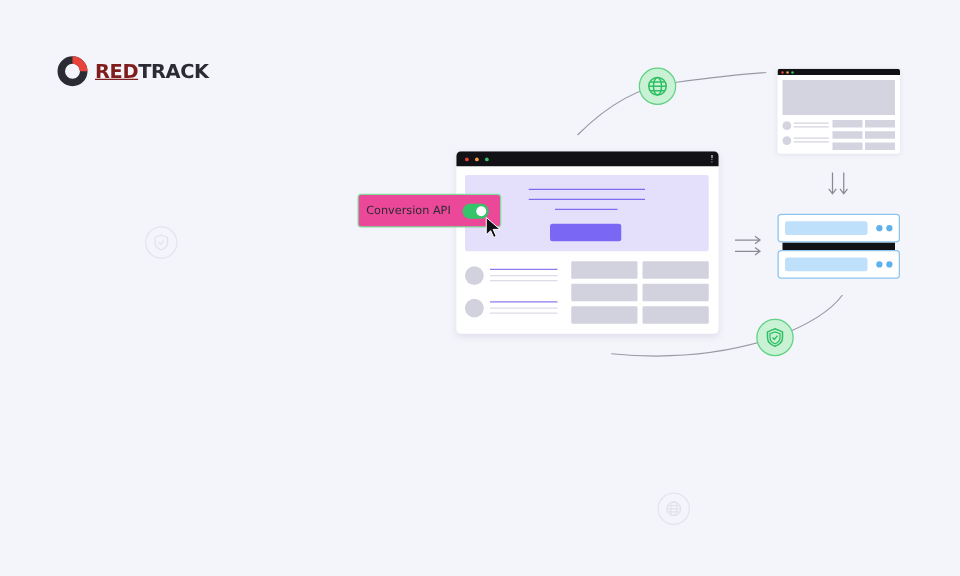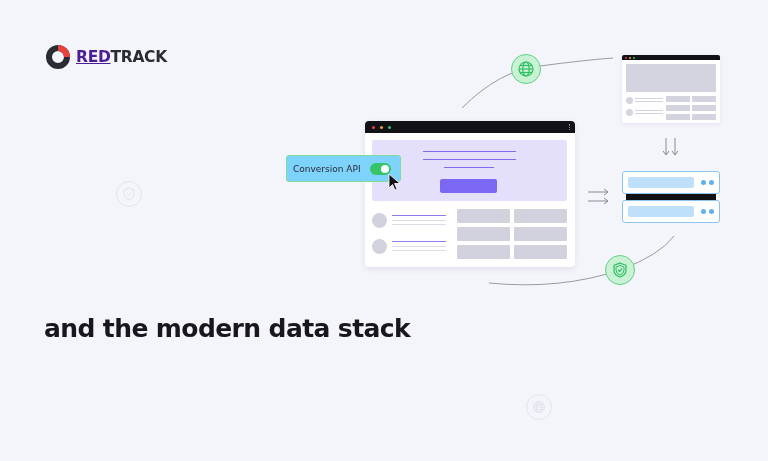--- a/index.html
+++ b/index.html
@@ -4,21 +4,21 @@
 <style>
   * { box-sizing: border-box; margin: 0; padding: 0; }
   html, body { width: 768px; height: 461px; overflow: hidden; }
   body { background: #f4f4fb; font-family: "DejaVu Sans", sans-serif; position: relative; }
   .abs { position: absolute; }
 
   
   .logo { left: 45px; top: 44px; display: flex; align-items: center; }
   .logo svg { width: 26px; height: 26px; }
   .logo-text { font-family: "DejaVu Sans", sans-serif; font-weight: bold; font-size: 15.5px; letter-spacing: -0.3px; margin-left: 5px; }
-  .logo-red { color: #4c1d95; text-decoration: underline; }
+  .logo-red { color: #7f1d1d; text-decoration: underline; }
   .logo-dark { color: #2b2b33; }
 
   
   .headline { left: 44px; top: 312px; font-family: "DejaVu Sans", sans-serif; font-weight: bold; font-size: 25px; line-height: 34px; color: #17171c; letter-spacing: -0.6px; }
 
   
   svg.curves { left: 0; top: 0; width: 768px; height: 461px; }
 
   
   .browser { left: 365px; top: 121px; width: 210px; height: 146px; background: #fff; border-radius: 4px; box-shadow: 0 2px 6px rgba(80,80,120,0.12); overflow: hidden; }
@@ -26,21 +26,21 @@
   .dot { width: 3px; height: 3px; border-radius: 50%; }
   .kebab { position: absolute; right: 5px; top: 3px; width: 1px; height: 6px; border-left: 1px dotted #888; }
   .hero { position: absolute; left: 7px; top: 19px; width: 195px; height: 61px; background: #e4e0fc; border-radius: 2px; }
   .hero-line { position: absolute; height: 1px; background: #7e6cf0; }
   .hero-btn { position: absolute; left: 68px; top: 39px; width: 57px; height: 14px; background: #7a68f5; border-radius: 2px; }
   .avatar { position: absolute; width: 15px; height: 15px; border-radius: 50%; background: #d2d2de; }
   .txt-line { position: absolute; height: 1px; }
   .cell { position: absolute; width: 53px; height: 14px; background: #d2d2de; border-radius: 1px; }
 
   
-  .chip { left: 286px; top: 155px; width: 115px; height: 27px; background: #7dd3fc; border: 1px solid #7fdc9c; border-radius: 3px; display: flex; align-items: center; padding-left: 6px; }
+  .chip { left: 286px; top: 155px; width: 115px; height: 27px; background: #ec4899; border: 1px solid #7fdc9c; border-radius: 3px; display: flex; align-items: center; padding-left: 6px; }
   .chip-label { font-size: 9px; color: #2a2a32; letter-spacing: 0; }
   .toggle { position: absolute; right: 9px; top: 7px; width: 21px; height: 12px; background: #35c46a; border-radius: 6px; }
   .toggle-knob { position: absolute; right: 2px; top: 2px; width: 8px; height: 8px; background: #fff; border-radius: 50%; }
   .cursor { left: 388px; top: 173px; width: 14px; height: 18px; }
 
   
   .mini { left: 622px; top: 55px; width: 98px; height: 68px; background: #fff; border-radius: 2px; box-shadow: 0 1px 4px rgba(80,80,120,0.1); overflow: hidden; }
   .mini-bar { height: 5px; background: #111116; display: flex; align-items: center; padding-left: 3px; gap: 2px; }
   .mini-dot { width: 2px; height: 2px; border-radius: 50%; }
   .mini-hero { position: absolute; left: 4px; top: 9px; width: 90px; height: 28px; background: #d4d4e0; }
@@ -189,14 +189,13 @@
   <div class="server-dot" style="left:78px;"></div>
   <div class="server-dot" style="left:86px;"></div>
 </div>
 <div class="abs server" style="left:622px; top:200px;">
   <div class="server-bar"></div>
   <div class="server-dot" style="left:78px;"></div>
   <div class="server-dot" style="left:86px;"></div>
 </div>
 
 <div class="abs headline">
-  <div>and the modern data stack</div>
 </div>
 
 </body></html>

